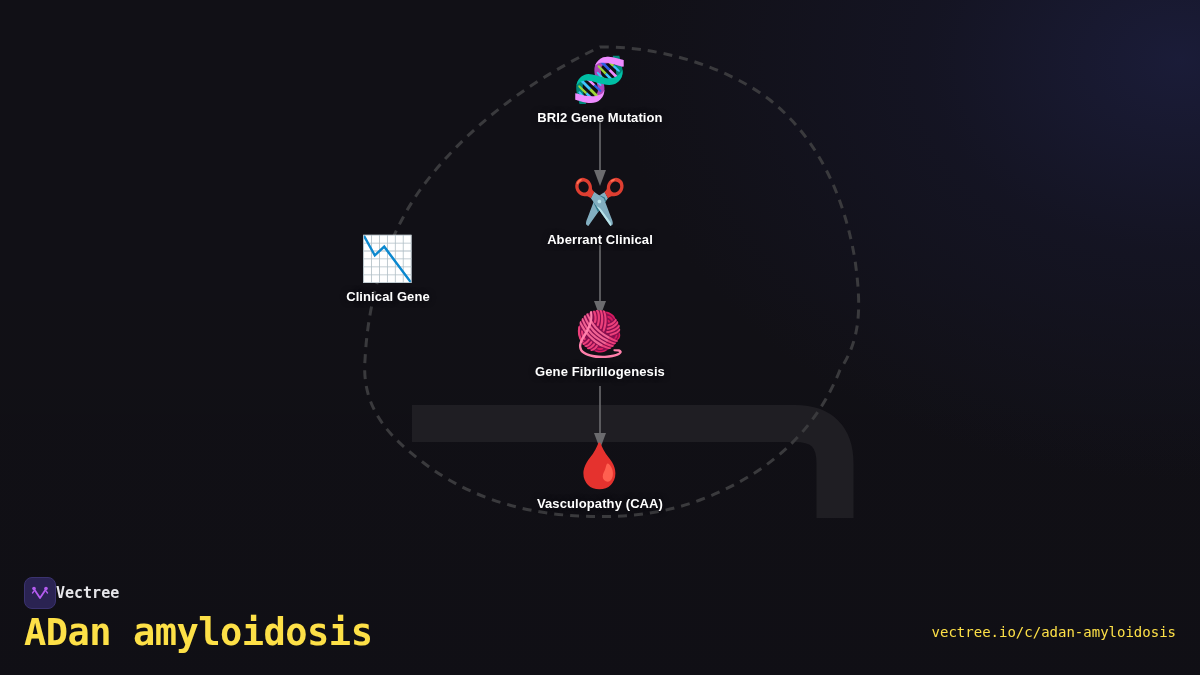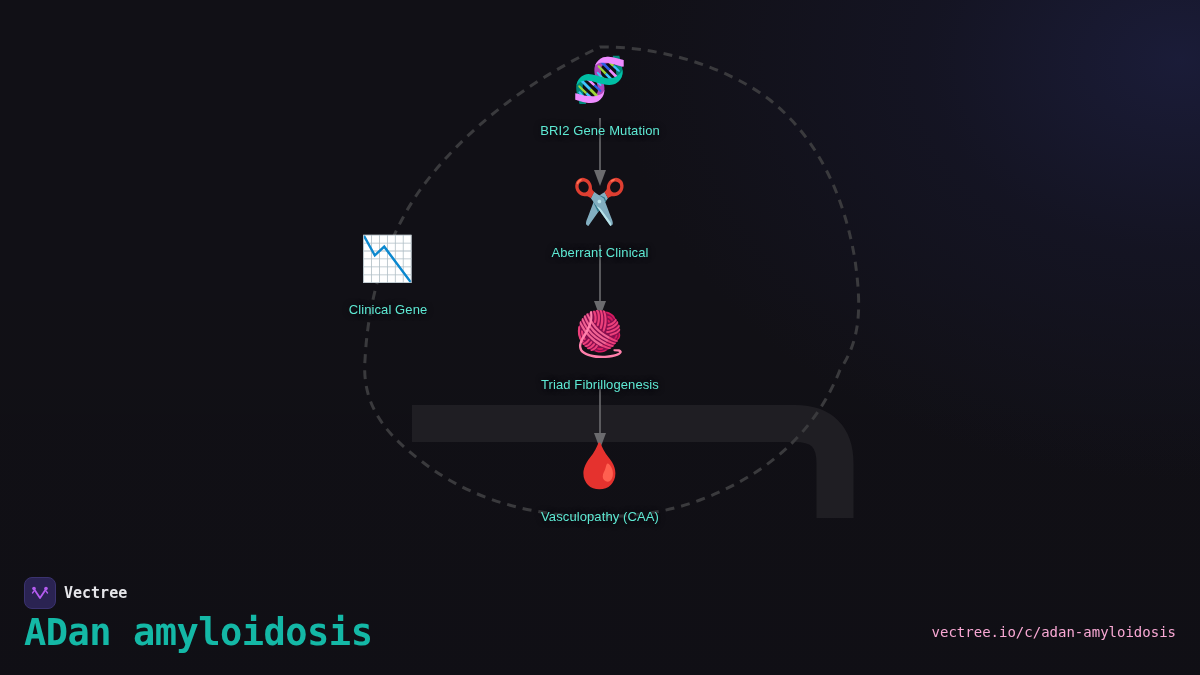--- a/index.html
+++ b/index.html
@@ -18,49 +18,49 @@
     svg.overlay { position: absolute; left: 0; top: 0; }
     .node {
       position: absolute; transform: translateX(-50%);
       display: flex; flex-direction: column; align-items: center;
     }
     .node .glyph {
       font-size: 44px; line-height: 48px; height: 48px;
       font-family: "DejaVu Sans", sans-serif;
     }
     .node .label {
-      margin-top: 19px;
-      font-size: 13px; font-weight: normal; color: #5eead4;
+      margin-top: 6px;
+      font-size: 13px; font-weight: bold; color: #ffffff;
       white-space: nowrap; letter-spacing: 0.1px;
       text-shadow: 0 0 6px #111016, 0 0 3px #111016;
     }
     .brand {
       position: absolute; left: 24px; top: 577px;
-      display: flex; align-items: center; gap: 8px;
+      display: flex; align-items: center; 
     }
     .brand-logo {
       width: 32px; height: 32px; border-radius: 8px;
       background: #2a2352; border: 1px solid #3b3370;
       display: flex; align-items: center; justify-content: center;
       box-sizing: border-box;
     }
     .brand-name {
       font-family: "DejaVu Sans Mono", monospace; font-weight: bold;
       font-size: 15px; color: #e6e6ea;
     }
     .page-title {
       position: absolute; left: 24px; top: 611px;
       font-family: "DejaVu Sans Mono", monospace; font-weight: bold;
-      font-size: 37px; color: #14b8a6; letter-spacing: -0.5px;
+      font-size: 37px; color: #fde047; letter-spacing: -0.5px;
       margin: 0;
     }
     .page-url {
       position: absolute; right: 24px; top: 624px;
       font-family: "DejaVu Sans Mono", monospace;
-      font-size: 14px; color: #f9a8d4;
+      font-size: 14px; color: #fde047;
     }
   </style>
 </head>
 <body>
 
 <div class="bg-glow"></div>
 
 <svg class="overlay" width="1200" height="675" viewBox="0 0 1200 675">
 
   <path d="M412 423.5 H795 Q835 423.5 835 463.5 V518" fill="none" stroke="#1f1e23" stroke-width="37"></path>
@@ -100,21 +100,21 @@
   <span class="label">Aberrant Clinical</span>
 </div>
 
 <div class="node" style="left:388px; top:235px;">
   <span class="glyph">📉</span>
   <span class="label">Clinical Gene</span>
 </div>
 
 <div class="node" style="left:600px; top:310px;">
   <span class="glyph">🧶</span>
-  <span class="label">Triad Fibrillogenesis</span>
+  <span class="label">Gene Fibrillogenesis</span>
 </div>
 
 <div class="node" style="left:600px; top:442px;">
   <span class="glyph">🩸</span>
   <span class="label">Vasculopathy (CAA)</span>
 </div>
 
 <div class="brand">
   <div class="brand-logo">
     <svg width="18" height="16" viewBox="0 0 18 16">

